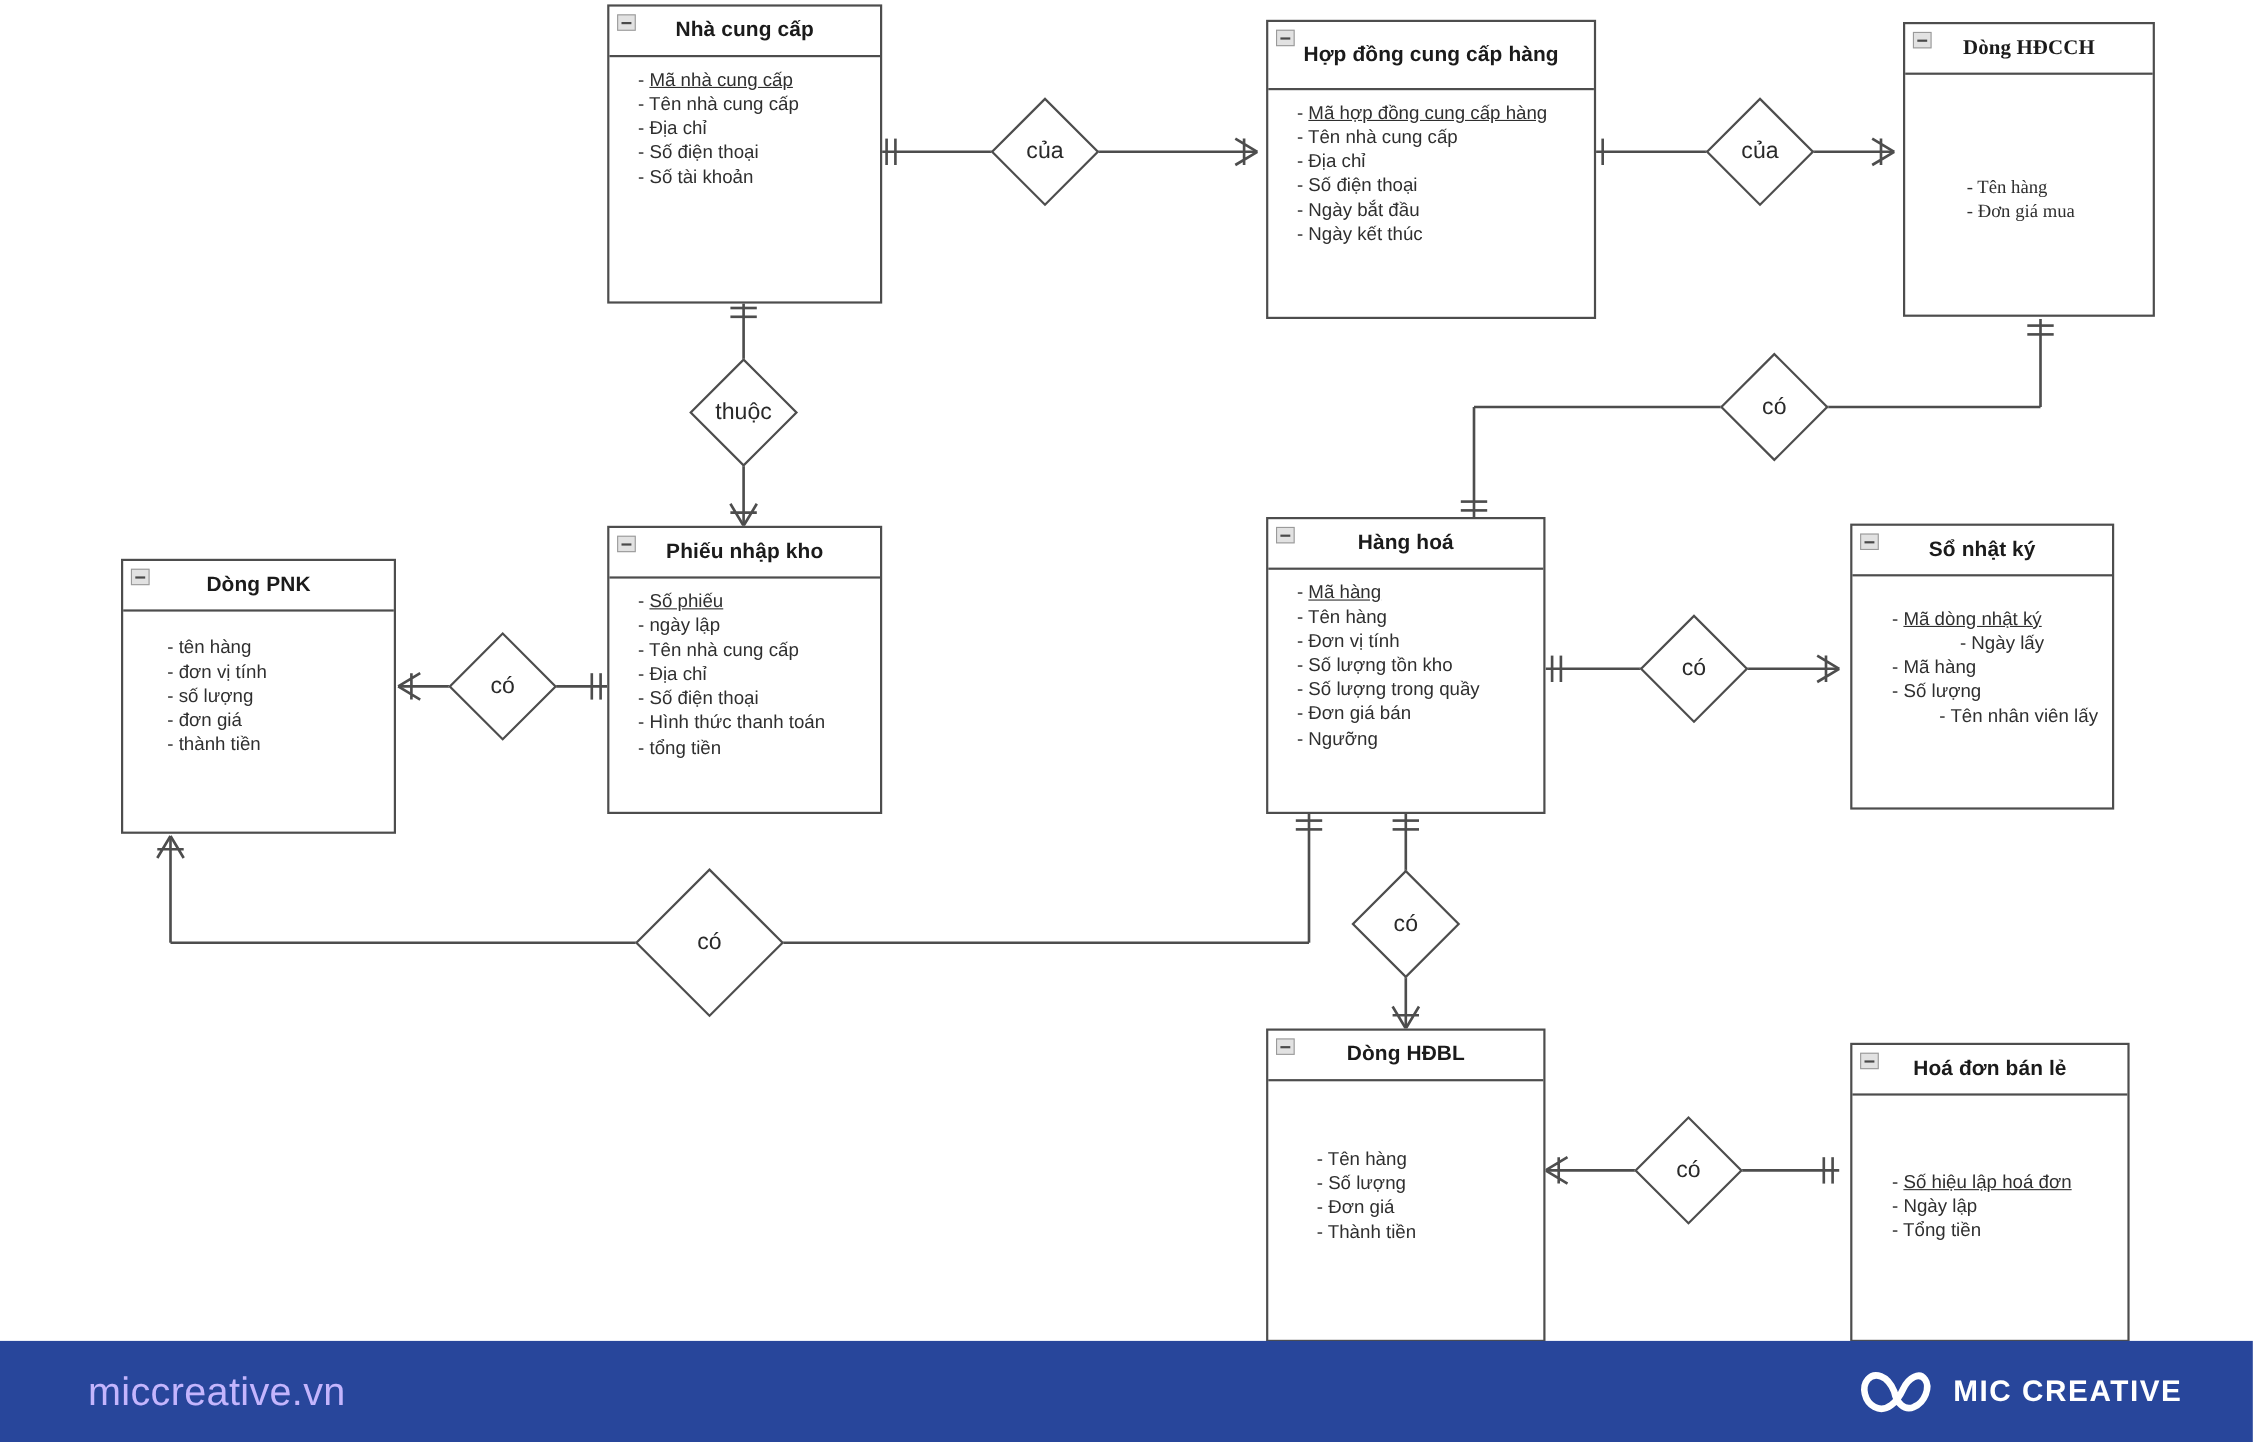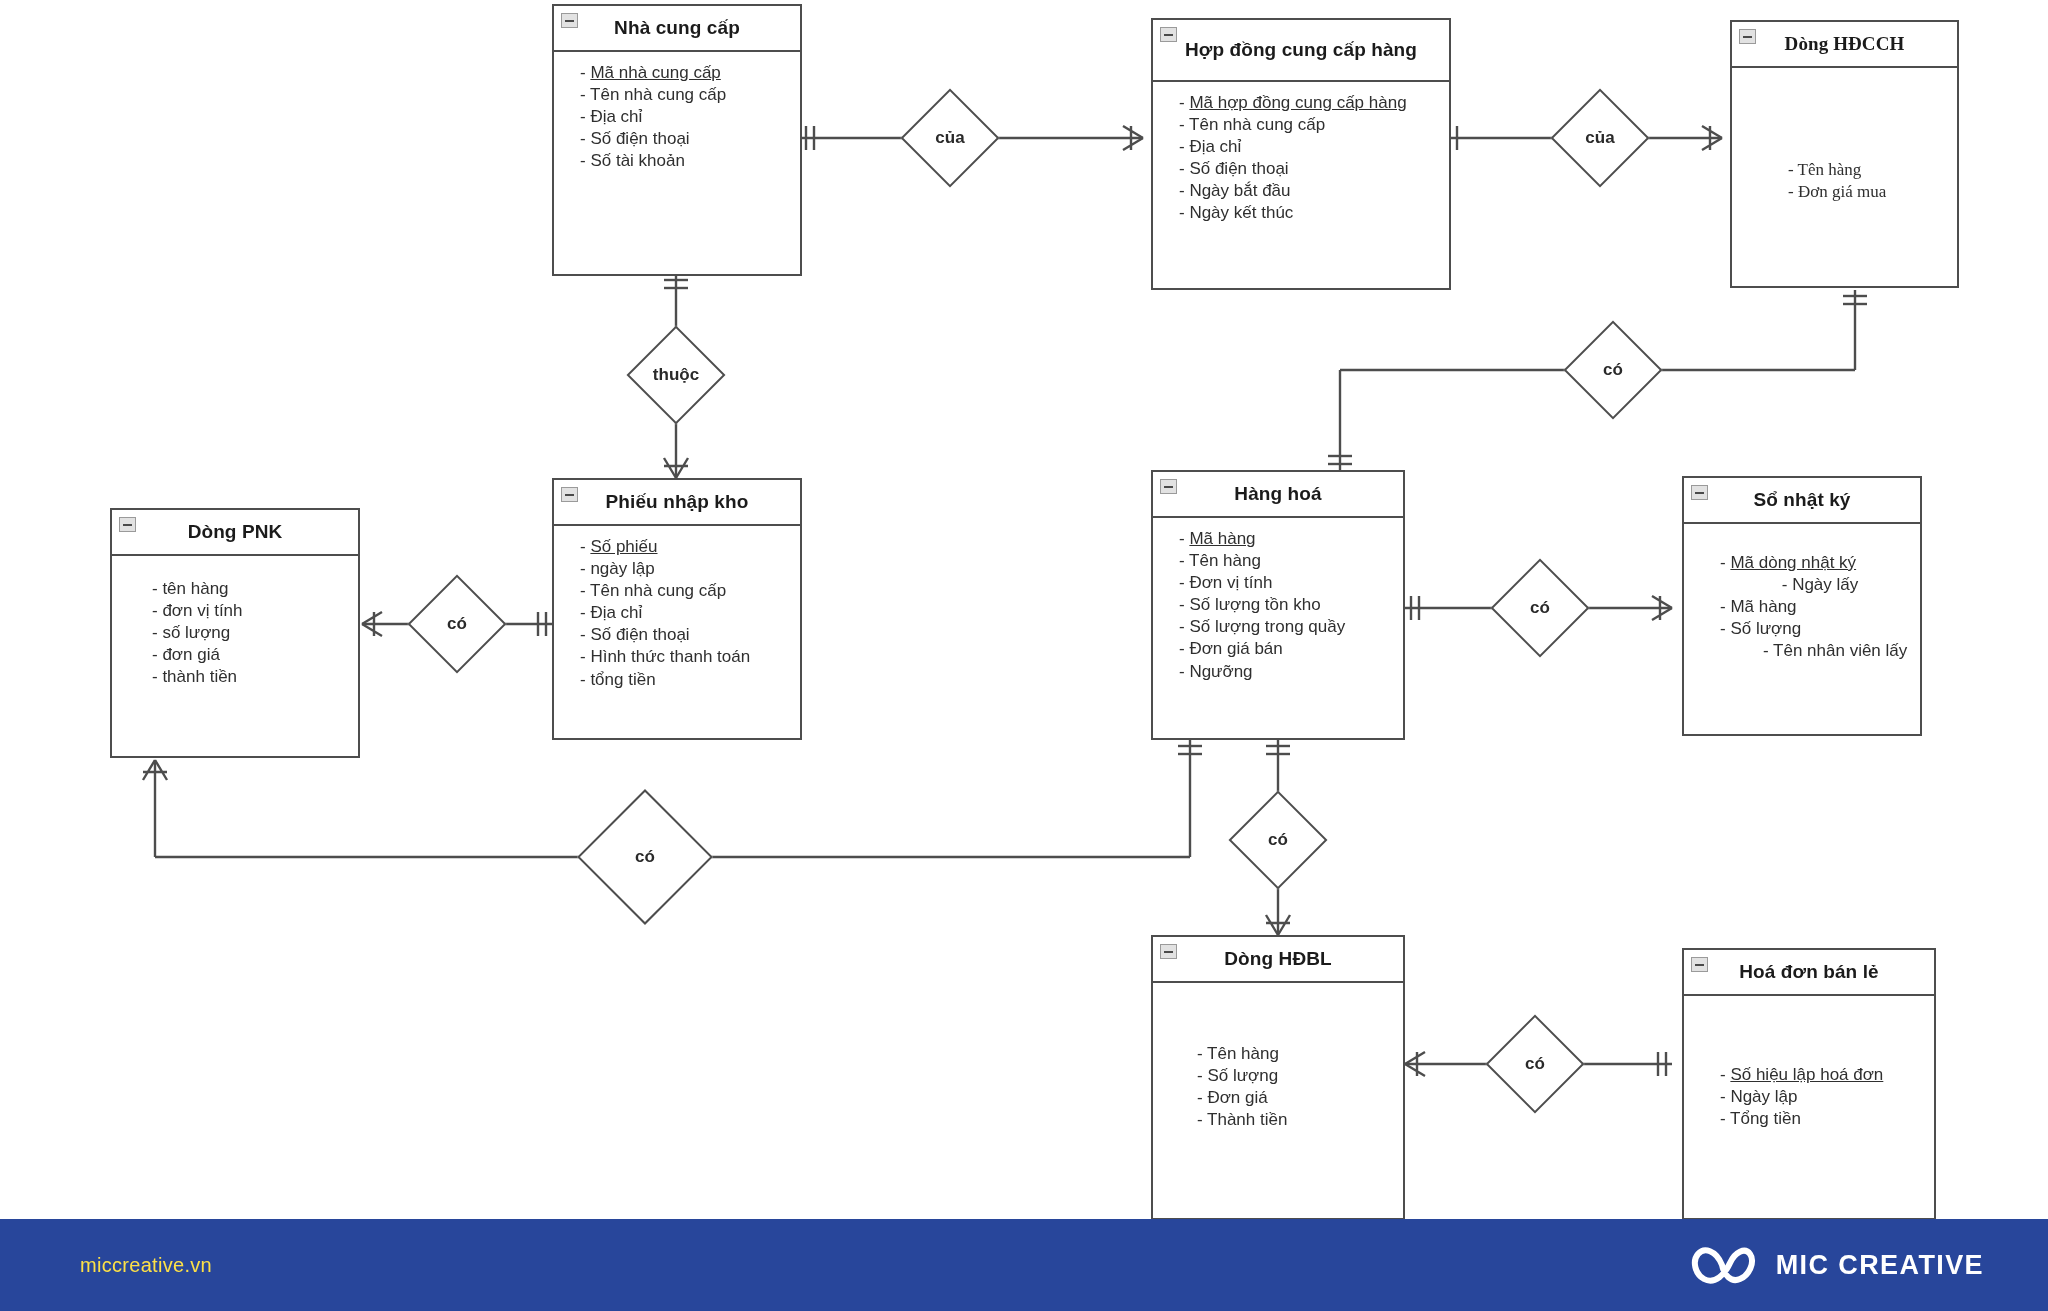--- a/index.html
+++ b/index.html
@@ -42,30 +42,30 @@
     position:absolute;z-index:4;
     display:flex;align-items:center;justify-content:center;
   }
   .diamond .shape{
     position:absolute;left:50%;top:50%;
     width:70px;height:70px;margin-left:-35px;margin-top:-35px;
     background:#ffffff;border:2px solid #4d4d4d;
     transform:rotate(45deg);box-sizing:border-box;
   }
   .diamond .lbl{
-    position:relative;z-index:2;font-size:17px;color:#2a2a2a;white-space:nowrap;font-weight:bold;
+    position:relative;z-index:2;font-size:21px;color:#2a2a2a;white-space:nowrap;
   }
   .diamond.big .shape{width:96px;height:96px;margin-left:-48px;margin-top:-48px;}
 
   .footer{
     position:absolute;left:0;bottom:0;width:2048px;height:92px;
     background:#28469b;z-index:9;display:flex;align-items:center;
     justify-content:space-between;box-sizing:border-box;padding:0 64px 0 80px;
   }
-  .footer .site{color:#fde047;font-size:20px;letter-spacing:.3px;}
+  .footer .site{color:#c4b5fd;font-size:36px;letter-spacing:.3px;}
   .brand{display:flex;align-items:center;gap:18px;}
   .brand .word{color:#ffffff;font-size:27px;font-weight:bold;letter-spacing:1.4px;}
 </style>
 </head>
 <body>
 
 <div id="canvas">
 
   <svg id="wires" viewBox="0 0 2048 1311" xmlns="http://www.w3.org/2000/svg">
     <g stroke="#4d4d4d" stroke-width="2.4" fill="none" stroke-linecap="butt">

